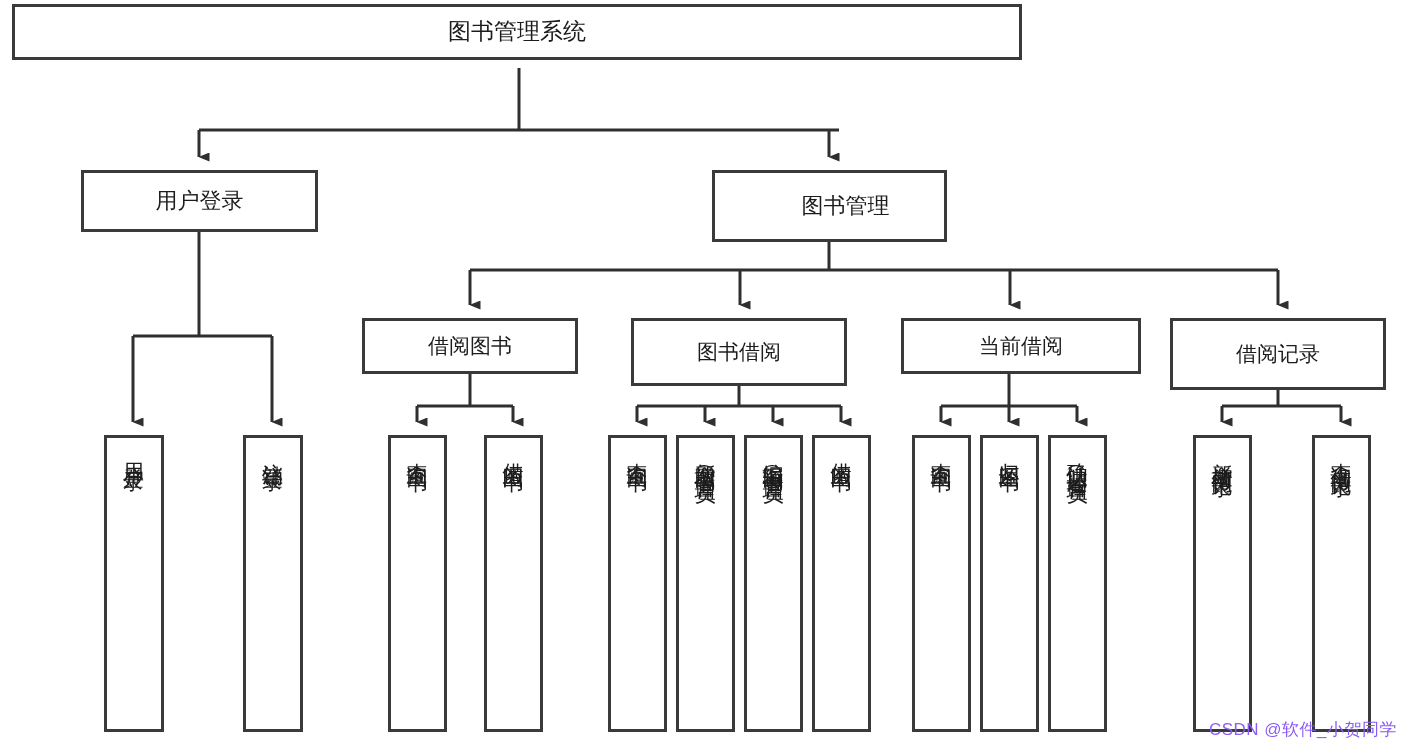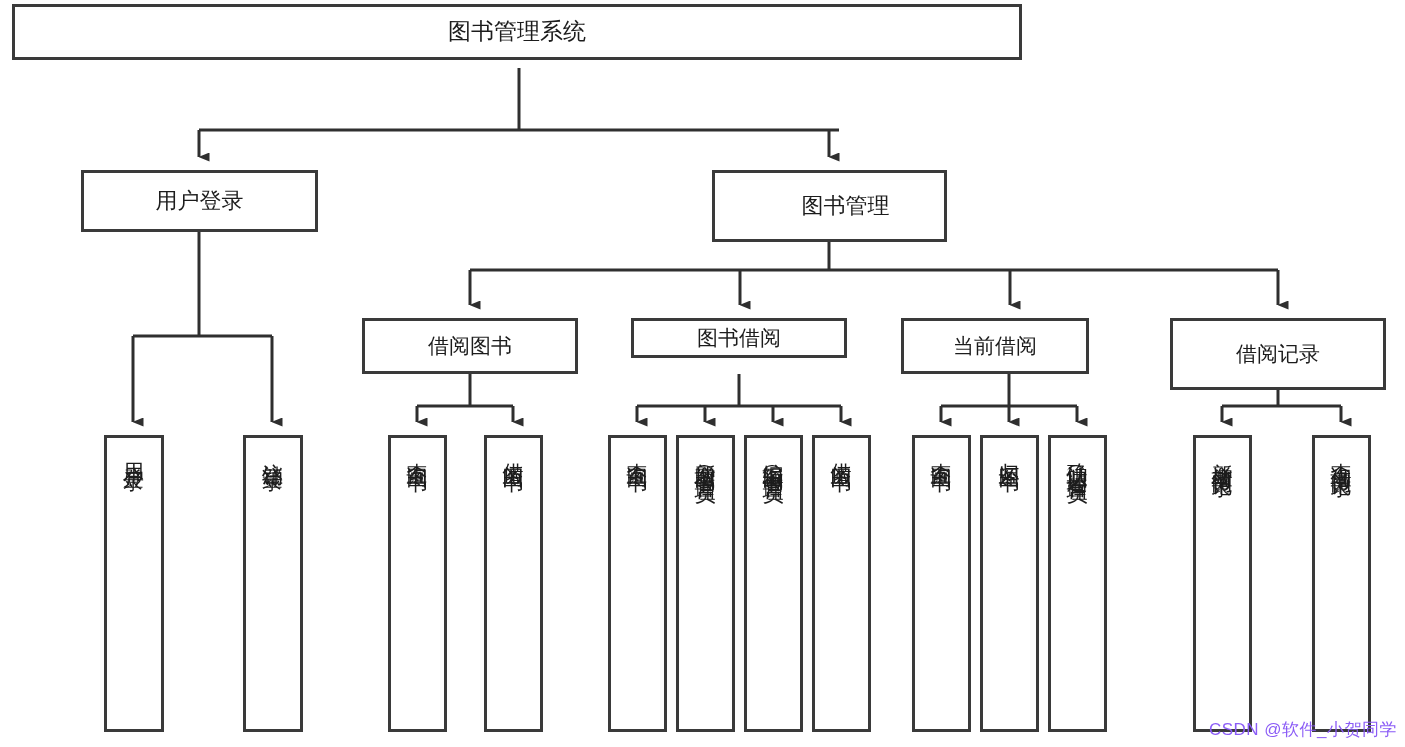--- a/index.html
+++ b/index.html
@@ -132,24 +132,24 @@
   <div class="node n-l2" style="left:81px; top:170px; width:237px; height:62px;">
     <span class="lbl">用户登录</span>
   </div>
   <div class="node n-l2" style="left:712px; top:170px; width:235px; height:72px;padding-left:32px;">
     <span class="lbl">图书管理</span>
   </div>
 
   <div class="node n-l3" style="left:362px; top:318px; width:216px; height:56px;">
     <span class="lbl">借阅图书</span>
   </div>
-  <div class="node n-l3" style="left:631px; top:318px; width:216px; height:40px;">
+  <div class="node n-l3" style="left:631px; top:318px; width:216px; height:68px;">
     <span class="lbl">图书借阅</span>
   </div>
-  <div class="node n-l3" style="left:901px; top:318px; width:188px; height:56px;">
+  <div class="node n-l3" style="left:901px; top:318px; width:240px; height:56px;">
     <span class="lbl">当前借阅</span>
   </div>
   <div class="node n-l3" style="left:1170px; top:318px; width:216px; height:72px;">
     <span class="lbl">借阅记录</span>
   </div>
 
   <div class="node n-leaf" style="left:104px; top:435px; width:60px; height:297px;">
     <span class="lbl">用户登录</span>
   </div>
   <div class="node n-leaf" style="left:243px; top:435px; width:60px; height:297px;">

